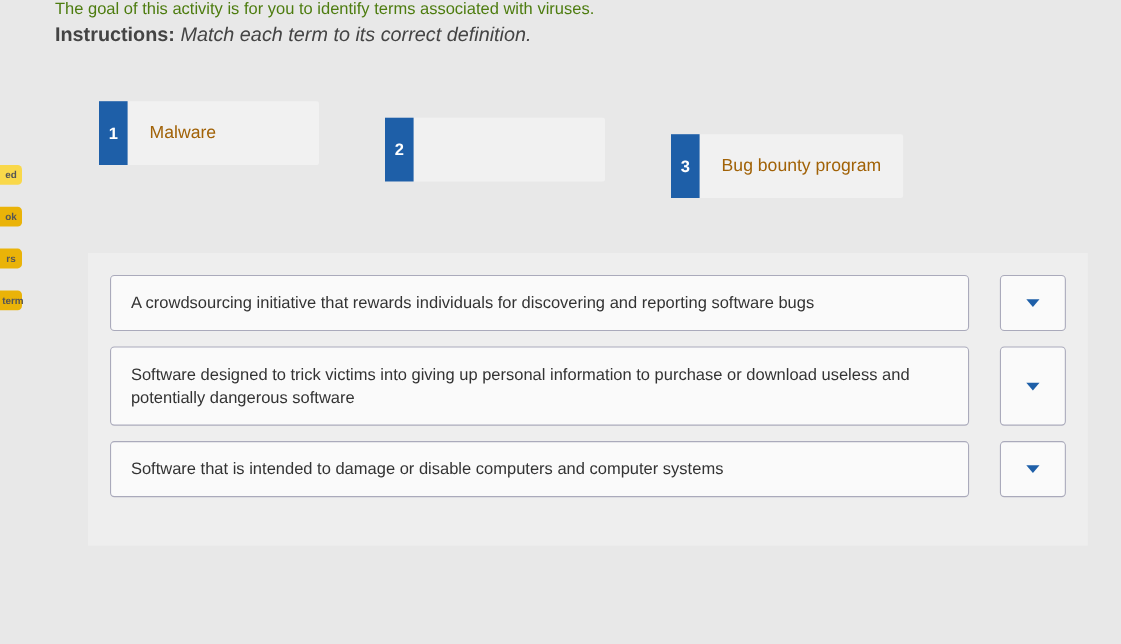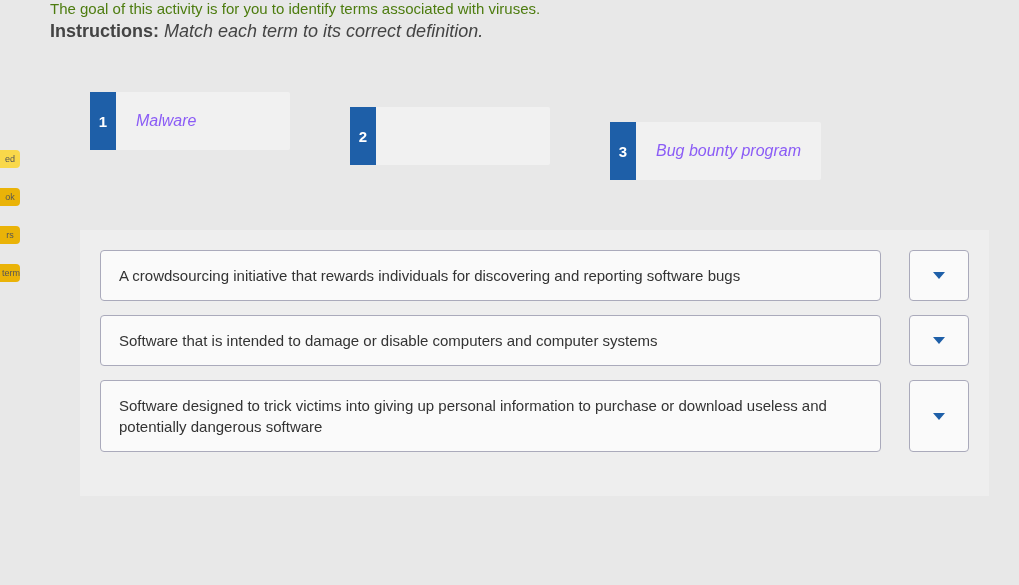--- a/index.html
+++ b/index.html
@@ -24,20 +24,21 @@
       flex-direction: column;
       gap: 20px;
     }
     .sidebar-tab {
       background: #f9d84a;
       font-size: 9px;
       color: #555;
       padding: 4px 2px;
       border-radius: 0 4px 4px 0;
       text-align: center;
+      font-weight: bold;
     }
     .sidebar-tab.gray {
       background: #eab308;
     }
     .main {
       padding: 0 30px 0 50px;
     }
     .intro {
       margin-bottom: 50px;
     }
@@ -77,24 +78,23 @@
       font-size: 15px;
       width: 26px;
       height: 58px;
       display: flex;
       align-items: center;
       justify-content: center;
       flex-shrink: 0;
     }
     .term-label {
       padding: 0 20px;
-      color: #8b5cf6;
+      color: #a16207;
       font-size: 16px;
       line-height: 1.3;
-      font-style: italic;
     }
     .term-card.offset1 {
       margin-top: 15px;
     }
     .term-card.offset2 {
       margin-top: 30px;
     }
     .match-section {
       background: #eeeeee;
       padding: 20px 20px 30px 20px;
@@ -177,27 +177,27 @@
   <div class="match-section">
 
     <div class="definition-row">
       <div class="definition-box">A crowdsourcing initiative that rewards individuals for discovering and reporting software bugs</div>
       <div class="dropdown-box">
         <div class="dropdown-caret"></div>
       </div>
     </div>
 
     <div class="definition-row">
+      <div class="definition-box">Software designed to trick victims into giving up personal information to purchase or download useless and potentially dangerous software</div>
+      <div class="dropdown-box">
+        <div class="dropdown-caret"></div>
+      </div>
+    </div>
+
+    <div class="definition-row">
       <div class="definition-box">Software that is intended to damage or disable computers and computer systems</div>
       <div class="dropdown-box">
         <div class="dropdown-caret"></div>
       </div>
     </div>
-
-    <div class="definition-row">
-      <div class="definition-box">Software designed to trick victims into giving up personal information to purchase or download useless and potentially dangerous software</div>
-      <div class="dropdown-box">
-        <div class="dropdown-caret"></div>
-      </div>
-    </div>
   </div>
 
 </div>
 
 </body></html>

